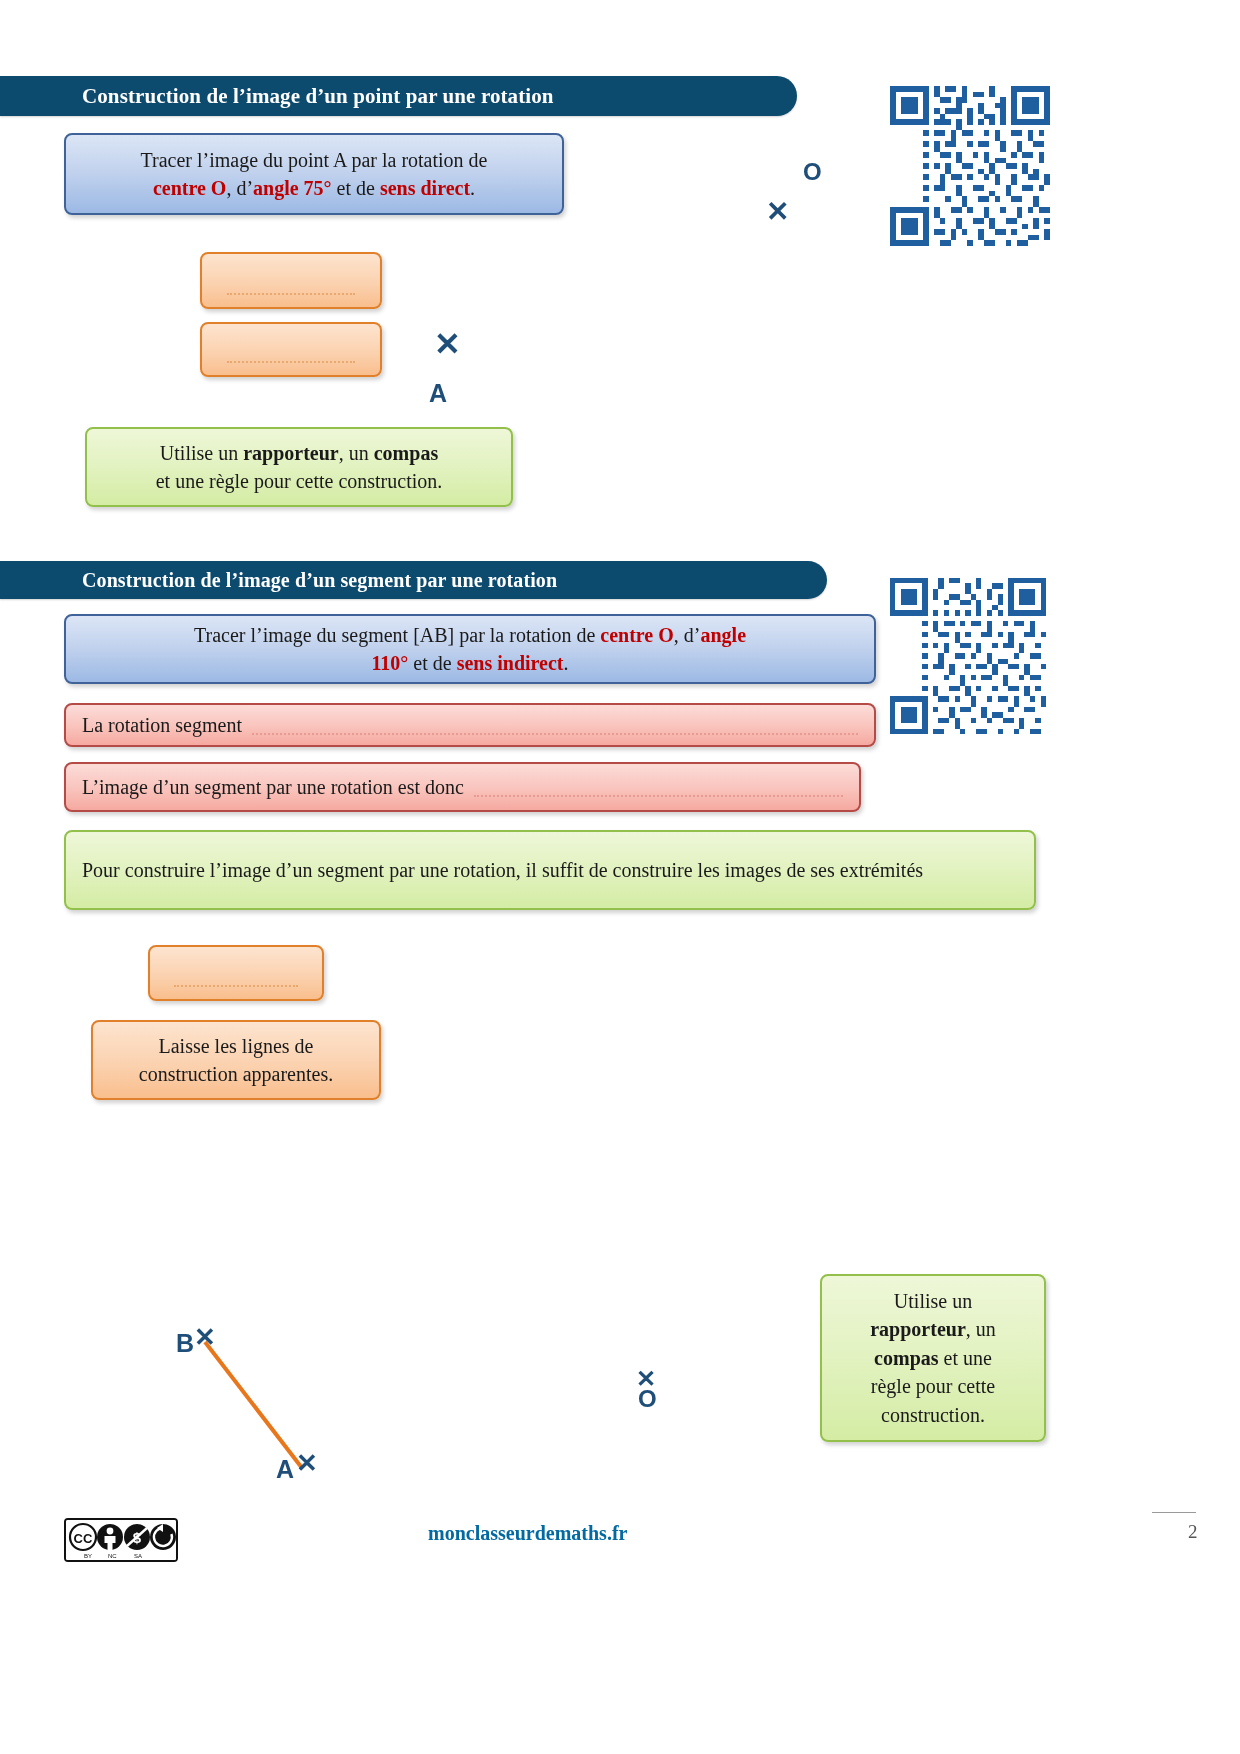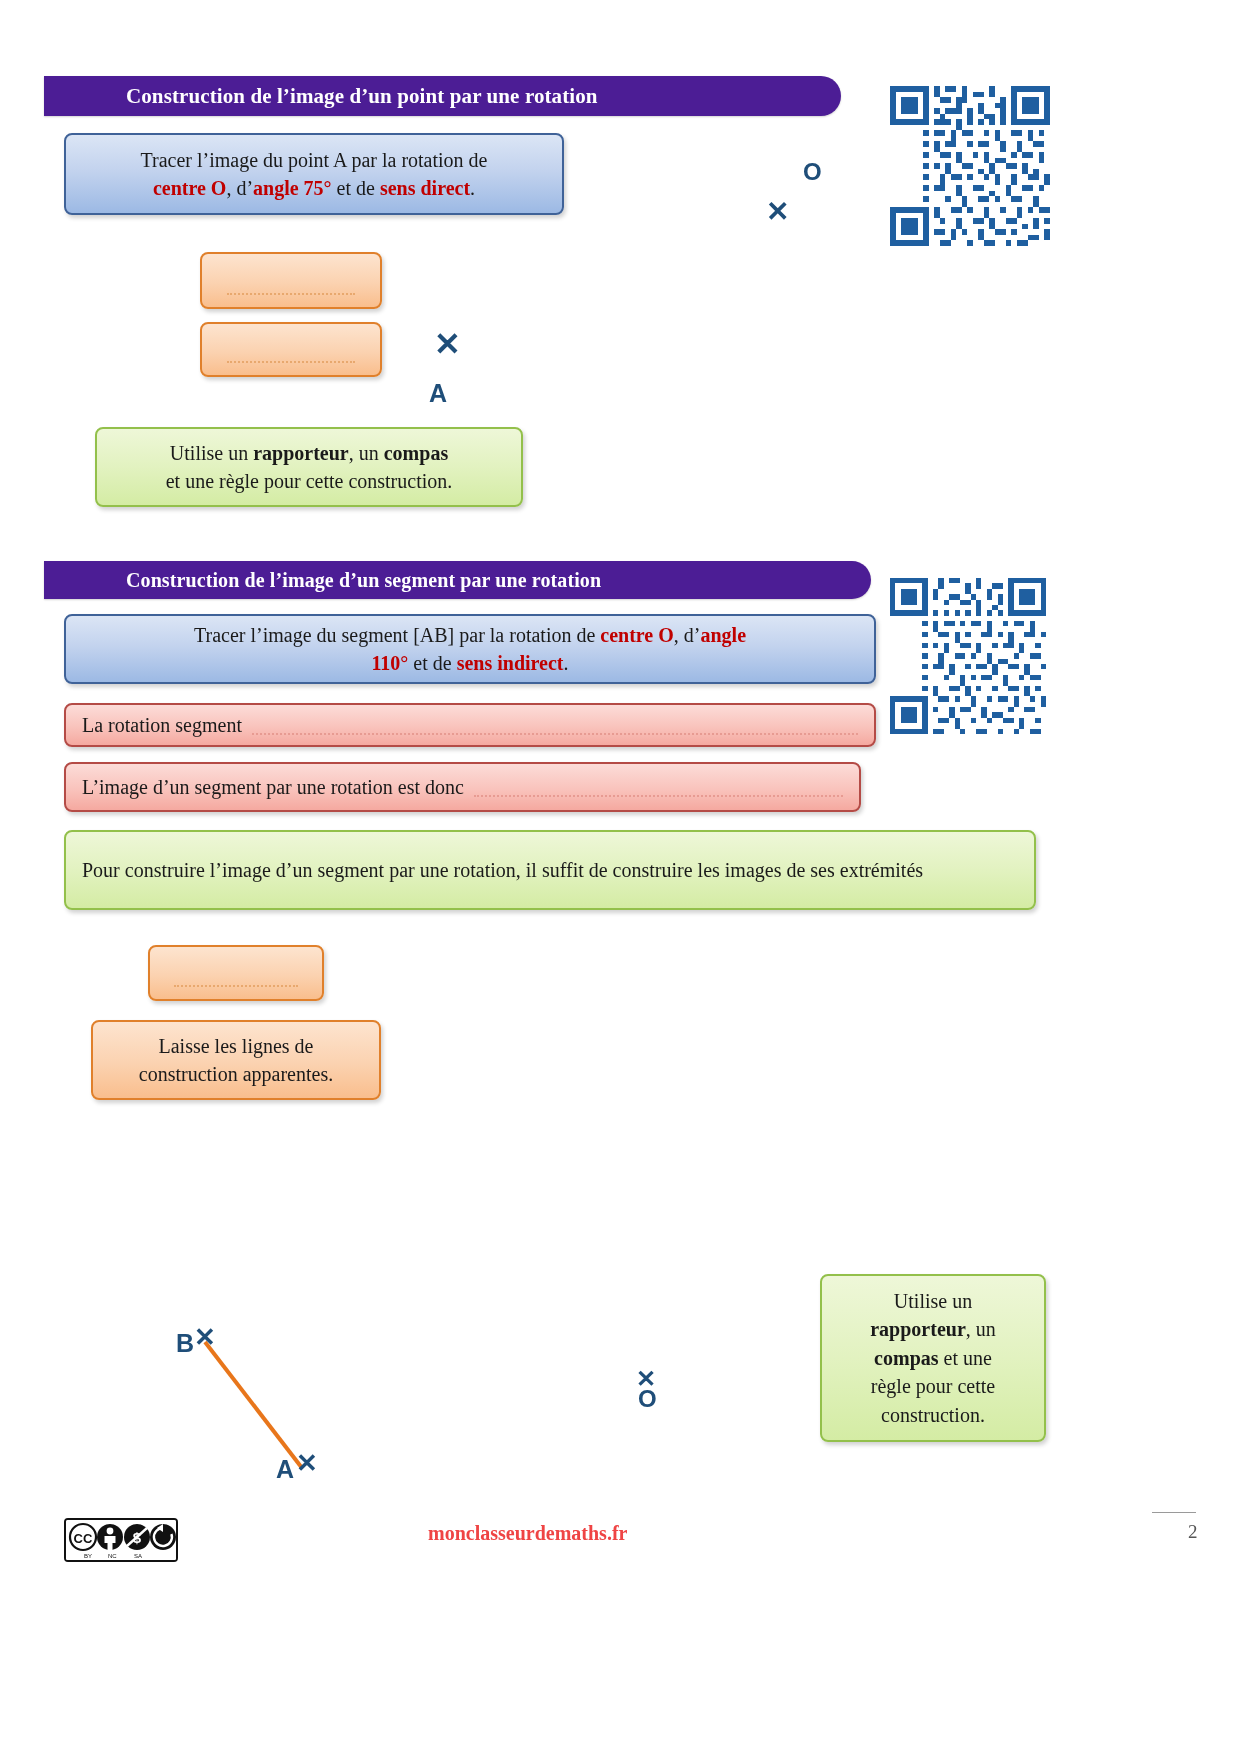--- a/index.html
+++ b/index.html
@@ -16,31 +16,30 @@
   }
 
   .page {
     position: absolute;
     inset: 0;
   }
 
   
   .section-banner {
     position: absolute;
-    background: #4c1d95;
+    background: #0c4a6e;
     color: #ffffff;
     font-weight: bold;
     display: flex;
     align-items: center;
     border-top-right-radius: 26px;
     border-bottom-right-radius: 26px;
     box-shadow: 0 1px 2px rgba(0,0,0,0.18);
     padding-left: 82px;
     letter-spacing: 0.1px;
-    margin-left: 44px;
   }
 
   
   .box {
     position: absolute;
     box-sizing: border-box;
     border-radius: 8px;
     border-width: 2px;
     border-style: solid;
     box-shadow: 2px 3px 4px rgba(0,0,0,0.18);
@@ -141,21 +140,21 @@
     image-rendering: pixelated;
     background: #ffffff;
   }
 
   
   .footer-site {
     position: absolute;
     font-family: "Liberation Serif", serif;
     font-weight: bold;
     font-size: 20px;
-    color: #ef4444;
+    color: #0369a1;
   }
   .page-num {
     position: absolute;
     font-family: "Liberation Serif", serif;
     font-size: 19px;
     color: #555555;
   }
   .page-rule {
     position: absolute;
     border-top: 1px solid #9a9a9a;
@@ -190,21 +189,21 @@
   </div>
 
   <div class="box box-orange" style="left:200px; top:252px; width:182px; height:57px; align-items:flex-end; padding-bottom:12px;">
     <span class="dotline"></span>
   </div>
 
   <div class="box box-orange" style="left:200px; top:322px; width:182px; height:55px; align-items:flex-end; padding-bottom:12px;">
     <span class="dotline"></span>
   </div>
 
-  <div class="box box-green" style="left:85px; top:427px; width:428px; height:80px; font-size:20px;margin-left:10px;">
+  <div class="box box-green" style="left:85px; top:427px; width:428px; height:80px; font-size:20px;">
     <div class="box-pad">
       <div>
         <span>Utilise un </span><span class="bold">rapporteur</span><span>, un </span><span class="bold">compas</span>
       </div>
       <div>et une règle pour cette construction.</div>
     </div>
   </div>
 
   <div class="pt-mark" style="left:766px; top:198px; font-size:28px;">✕</div>
   <div class="pt-label" style="left:803px; top:160px; font-size:24px;">O</div>

